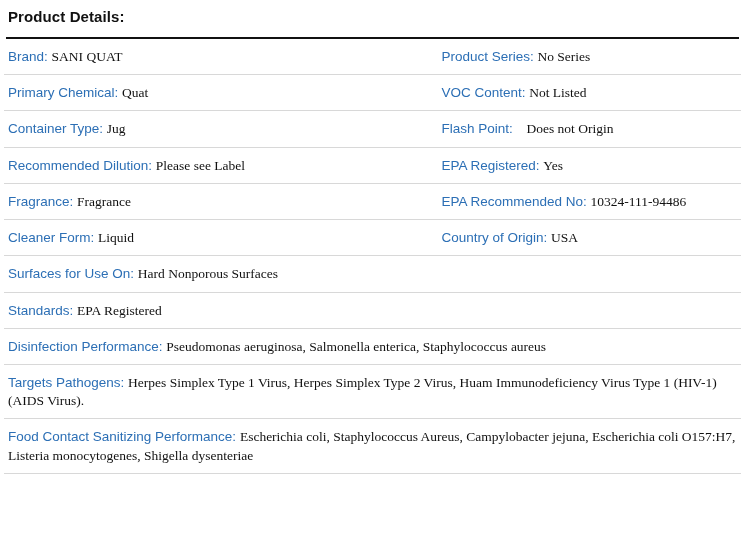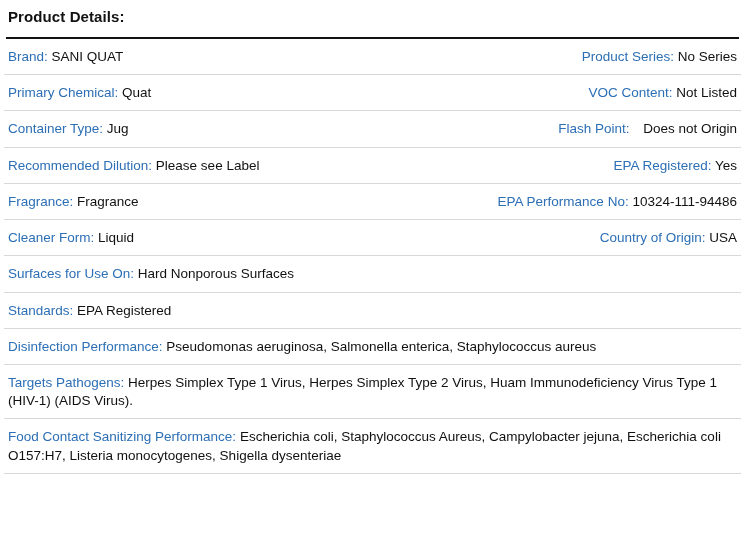--- a/index.html
+++ b/index.html
@@ -39,29 +39,30 @@
     margin-top: 0;
   }
   table.specs td {
     border-bottom: 1px solid #d8d8d8;
     padding: 9px 4px 8px 4px;
     font-size: 13.5px;
     vertical-align: top;
     line-height: 1.35;
   }
   td.col-left { width: 59%; }
-  td.col-right { width: 41%; text-align: right; }
+  td.col-right { width: 41%; }
   td.full { width: 100%; }
   .lbl {
     color: #2c6fb5;
     white-space: nowrap;
     margin-top: 21px;
   }
   .val {
     color: #111111;
+    font-family: Liberation Serif, serif;
   }
   .val-gap {
     display: inline-block;
     padding-left: 10px;
   }
   .row-multiline .val {
     display: inline;
   }
   .empty-cell { border-bottom: 1px solid #d8d8d8; }
 </style>
@@ -120,21 +121,21 @@
           <span class="val">Yes</span>
         </td>
       </tr>
 
       <tr>
         <td class="col-left">
           <span class="lbl">Fragrance:</span>
           <span class="val">Fragrance</span>
         </td>
         <td class="col-right">
-          <span class="lbl">EPA Performance No:</span>
+          <span class="lbl">EPA Recommended No:</span>
           <span class="val">10324-111-94486</span>
         </td>
       </tr>
 
       <tr>
         <td class="col-left">
           <span class="lbl">Cleaner Form:</span>
           <span class="val">Liquid</span>
         </td>
         <td class="col-right">

